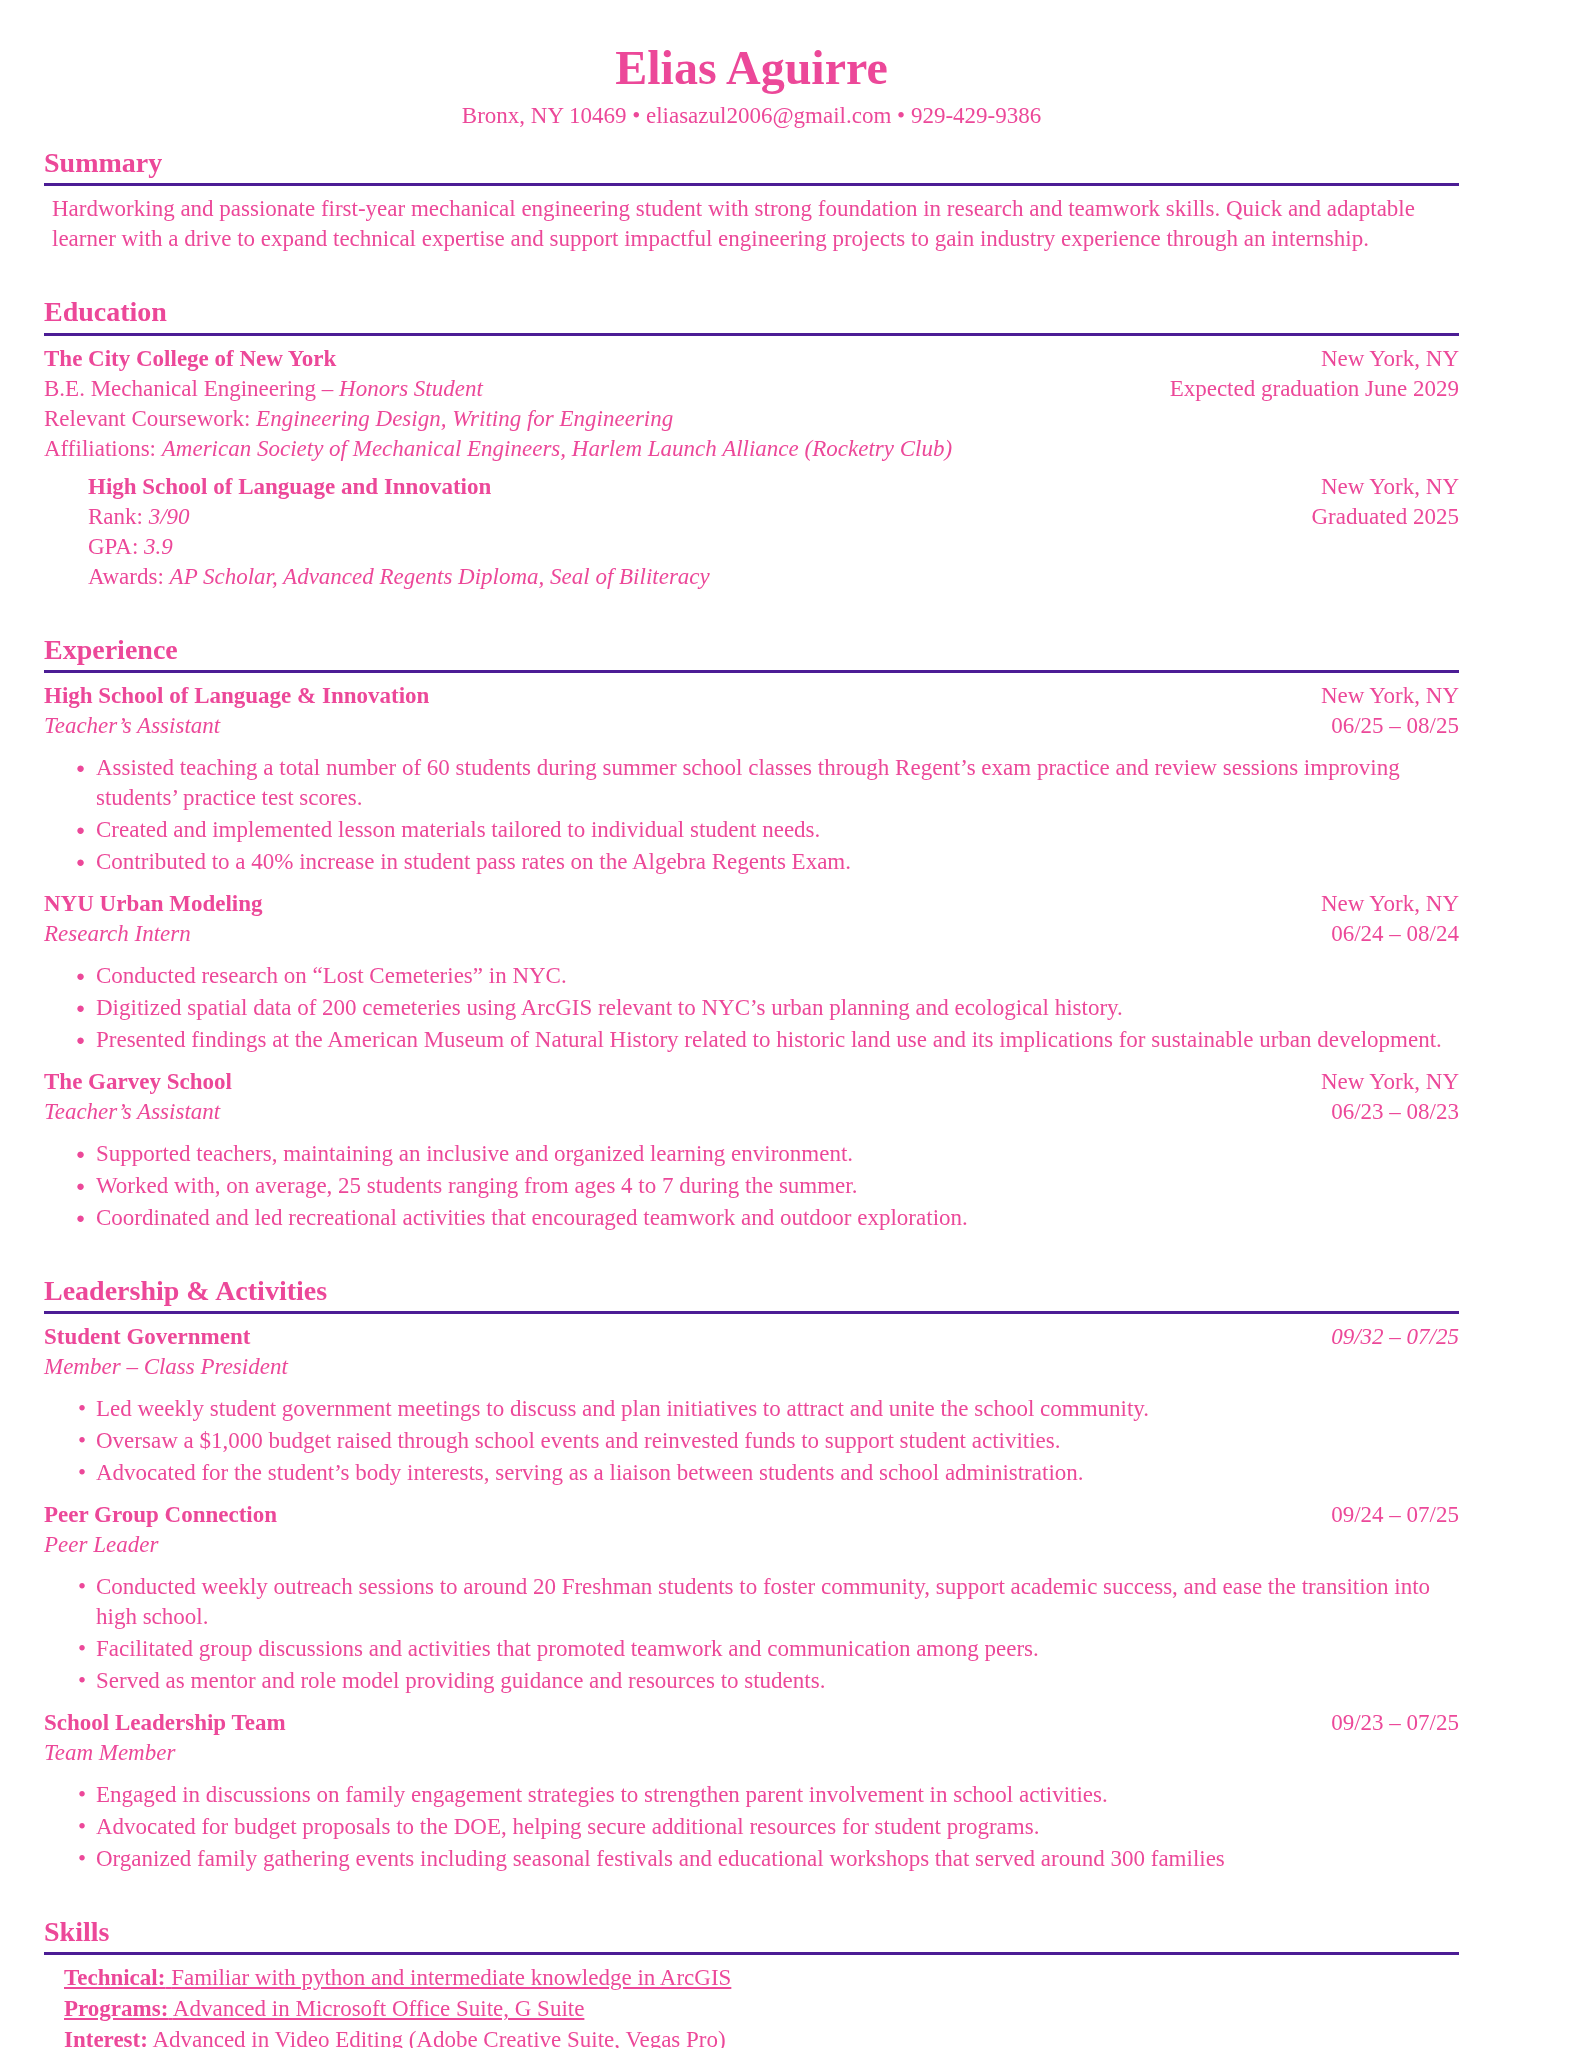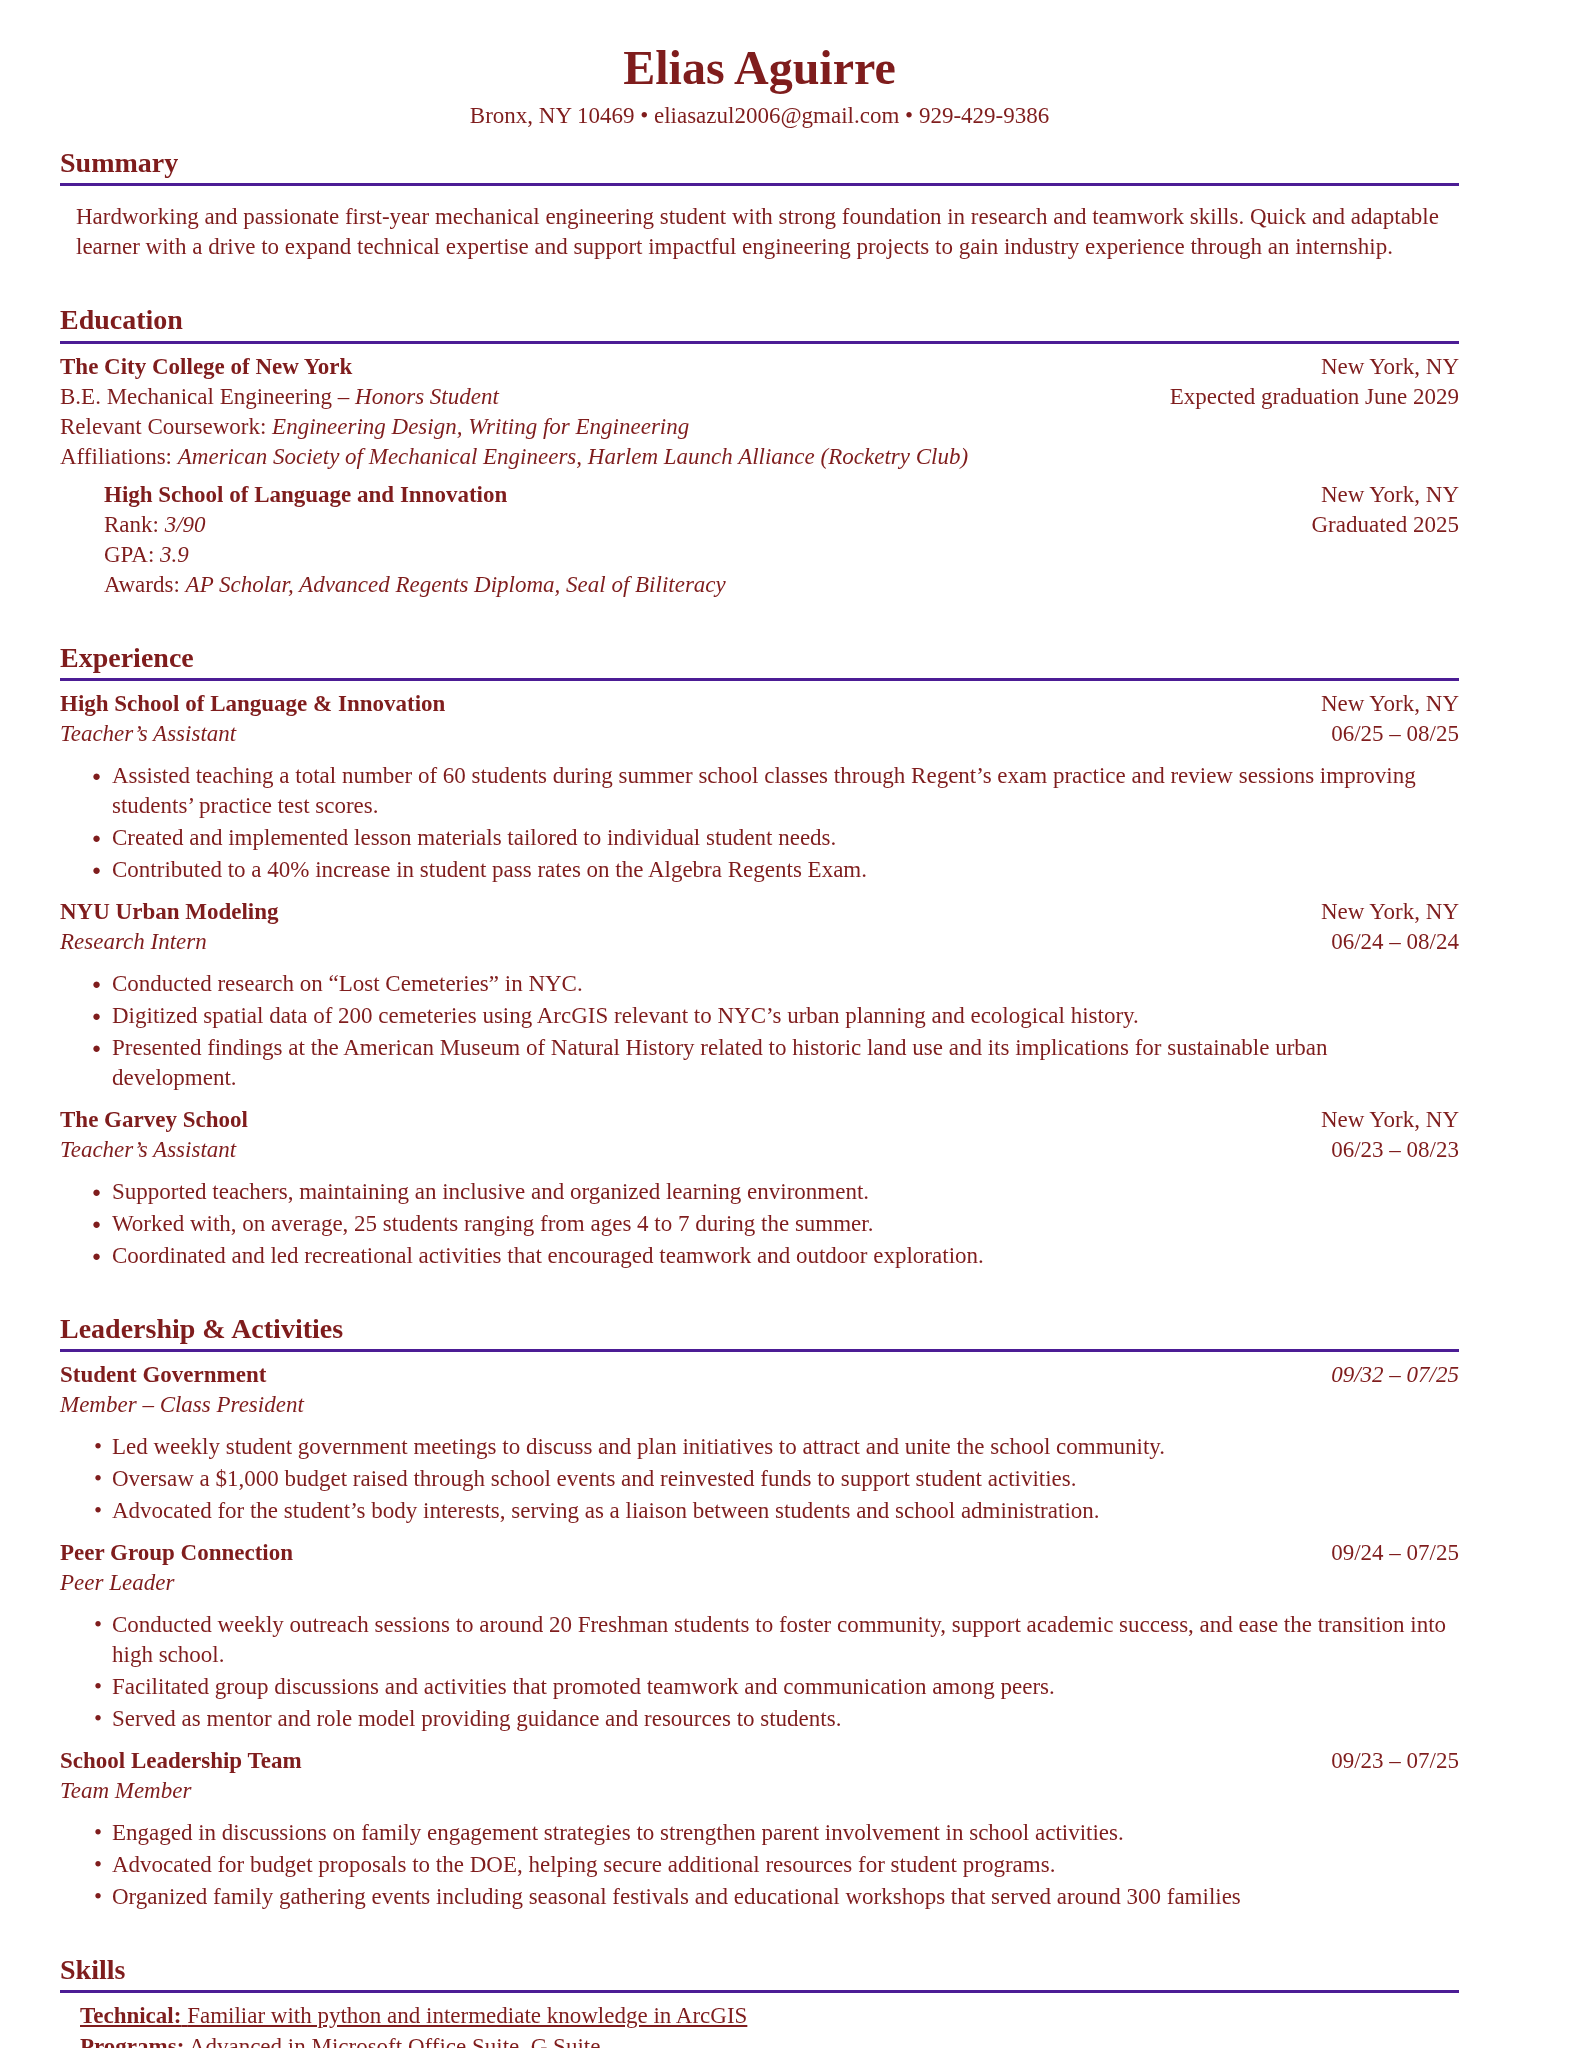--- a/index.html
+++ b/index.html
@@ -1,32 +1,32 @@
 <!DOCTYPE html>
 <html><head>
 <meta charset="utf-8">
 <style>
   html,body{margin:0;padding:0;background:#fff;}
   .page{
     position:relative;
     width:1497px;height:2048px;box-sizing:border-box;
-    padding:40px 38px 0 60px;
-    background:#fff;color:#7f1d1d;
+    padding:40px 38px 0 44px;
+    background:#fff;color:#ec4899;
     font-family:"Liberation Serif","DejaVu Serif",serif;
     font-size:23px;line-height:30px;
   }
   h1{margin:0;text-align:center;font-size:48px;line-height:1.15;font-weight:bold;}
   .contact{text-align:center;font-size:23px;margin-top:6px;}
   section{margin-top:42px;}
   section.first{margin-top:16px;}
   h2.sec{
     margin:0 0 8px 0;font-size:28px;line-height:1.15;font-weight:bold;
     padding-bottom:4px;border-bottom:3px solid #4c1d95;
   }
-  .para{margin:16px;}
+  .para{margin:8px;}
   .row{display:flex;justify-content:space-between;align-items:baseline;}
   .org{font-weight:bold;}
   .loc{text-align:right;white-space:nowrap;margin-left:20px;}
   .role{font-style:italic;text-align:center;}
   .italic{font-style:italic;}
   ul{margin:12px;padding:0;list-style:none;}
   li{position:relative;padding-left:40px;margin-top:2px;}
   ul.exp li::before{
     content:"\25CF";position:absolute;left:20px;top:0;font-size:15px;line-height:30px;
   }

